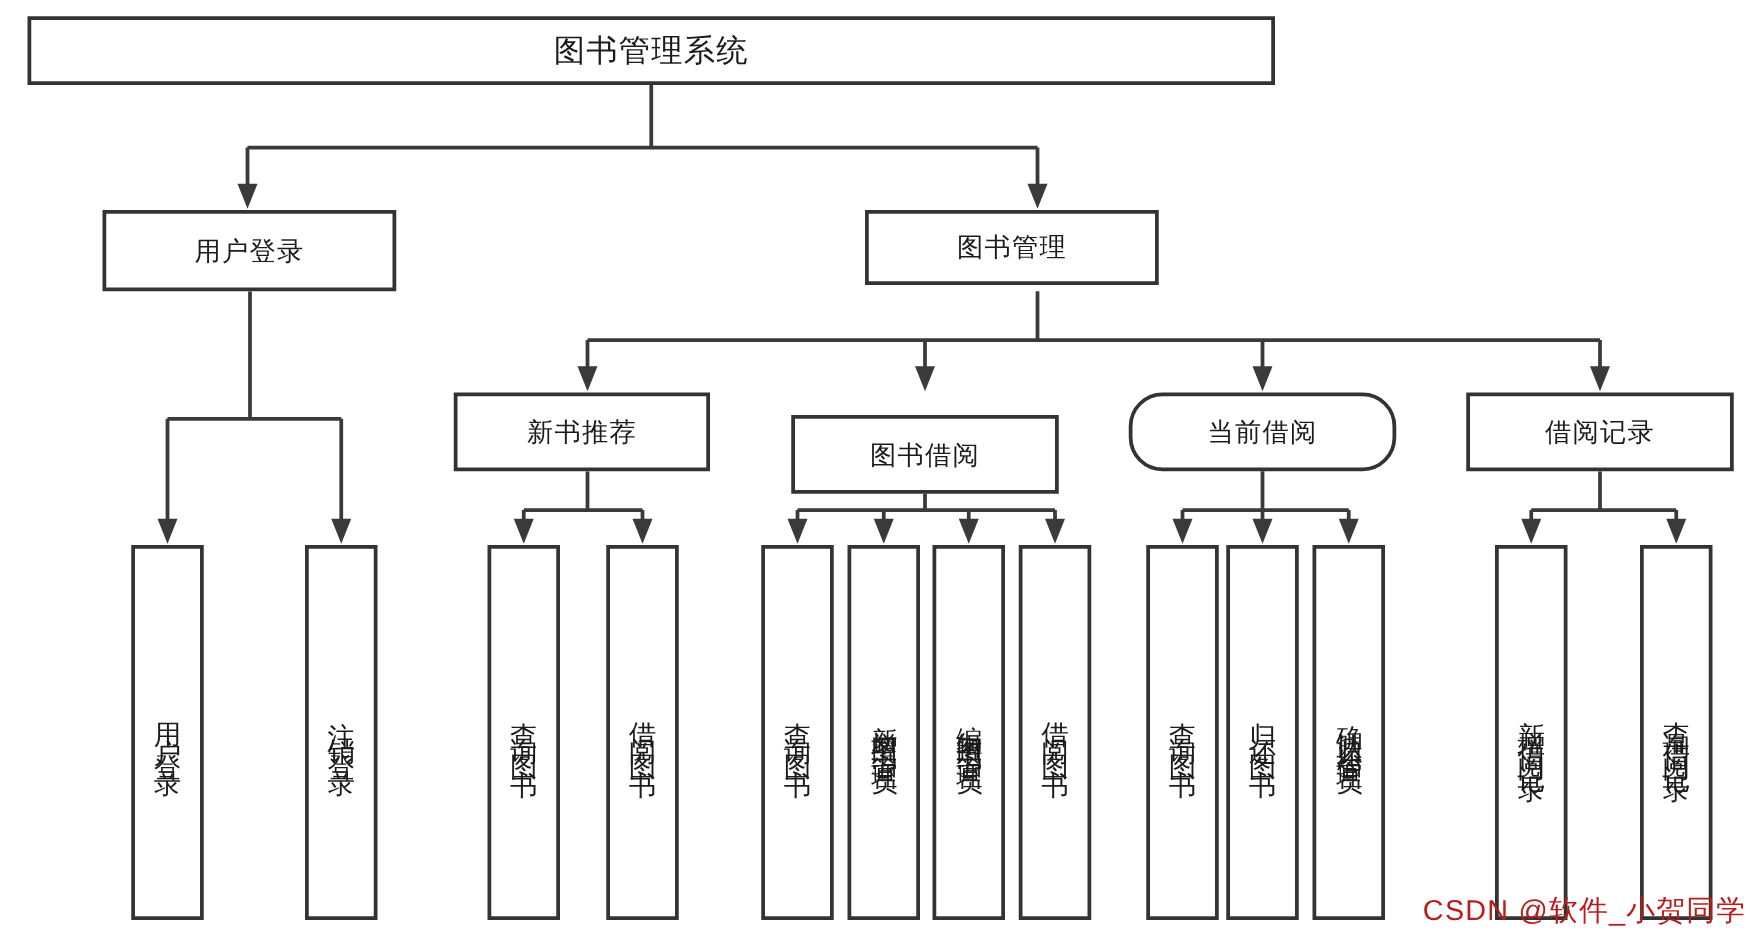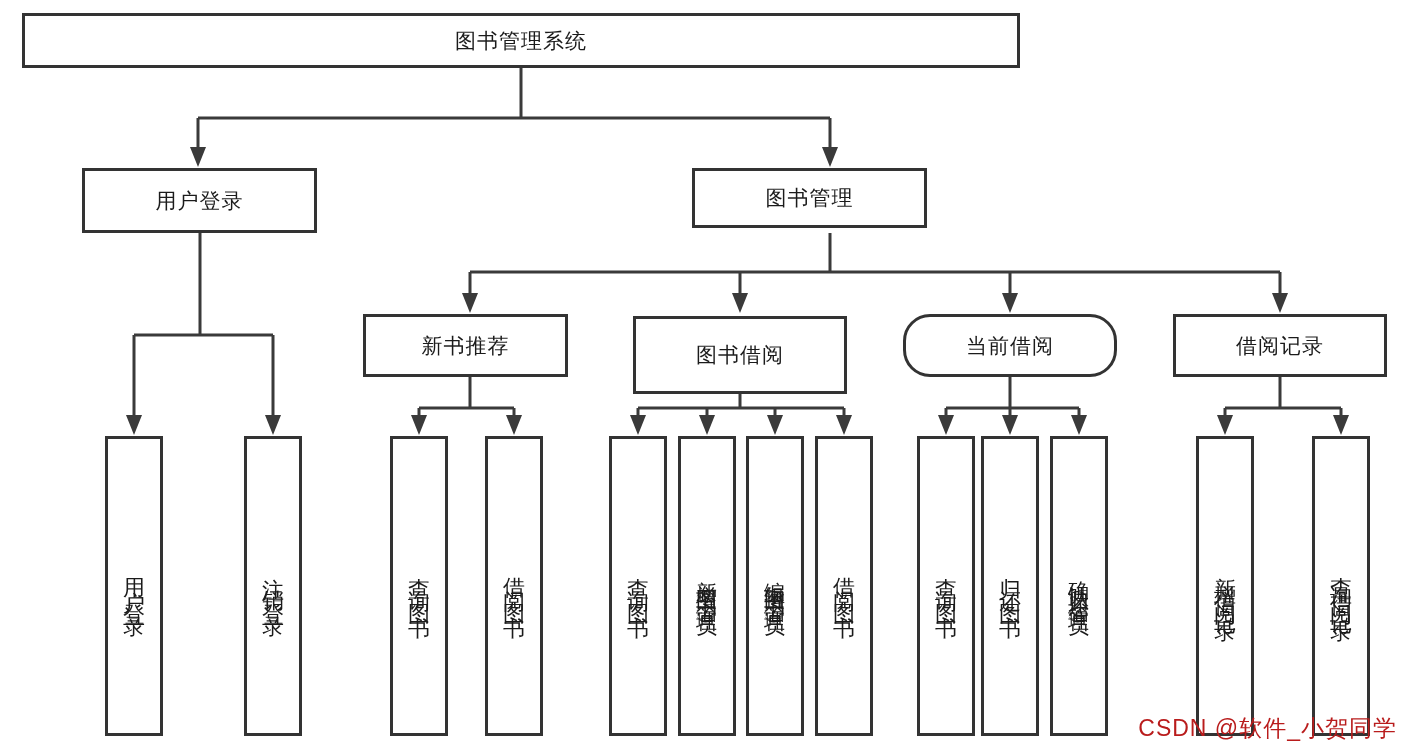--- a/index.html
+++ b/index.html
@@ -25,21 +25,21 @@
     position: absolute;
     background: #ffffff;
     border: 3px solid #333333;
     color: #1b1b1b;
     display: flex;
     align-items: center;
     justify-content: center;
     text-align: center;
   }
   .node.h { font-size: 21px; letter-spacing: 1px; }
-  .node.root { font-size: 21px; }
+  .node.root { font-size: 25px; }
   .node.v {
     width: 58px;
     height: 300px;
     top: 436px;
     font-size: 22px;
   }
   .node.v .vtext {
     writing-mode: vertical-rl;
     text-orientation: mixed;
     letter-spacing: 13px;
@@ -93,21 +93,21 @@
       <polygon points="1333,415 1349,415 1341,435"></polygon>
     </g>
   </svg>
 
   <div class="node h root" style="left:22px; top:13px; width:998px; height:55px;">图书管理系统</div>
 
   <div class="node h" style="left:82px; top:168px; width:235px; height:65px;">用户登录</div>
   <div class="node h" style="left:692px; top:168px; width:235px; height:60px;">图书管理</div>
 
   <div class="node h" style="left:363px; top:314px; width:205px; height:63px;">新书推荐</div>
-  <div class="node h" style="left:633px; top:316px; width:214px; height:78px;">图书借阅</div>
+  <div class="node h" style="left:633px; top:332px; width:214px; height:63px;">图书借阅</div>
   <div class="node h" style="left:903px; top:314px; width:214px; height:63px;border-radius:27px;">当前借阅</div>
   <div class="node h" style="left:1173px; top:314px; width:214px; height:63px;">借阅记录</div>
 
   <div class="node v" style="left:105px;">
     <span class="vtext">用户登录</span>
   </div>
   <div class="node v" style="left:244px;">
     <span class="vtext">注销登录</span>
   </div>
 

